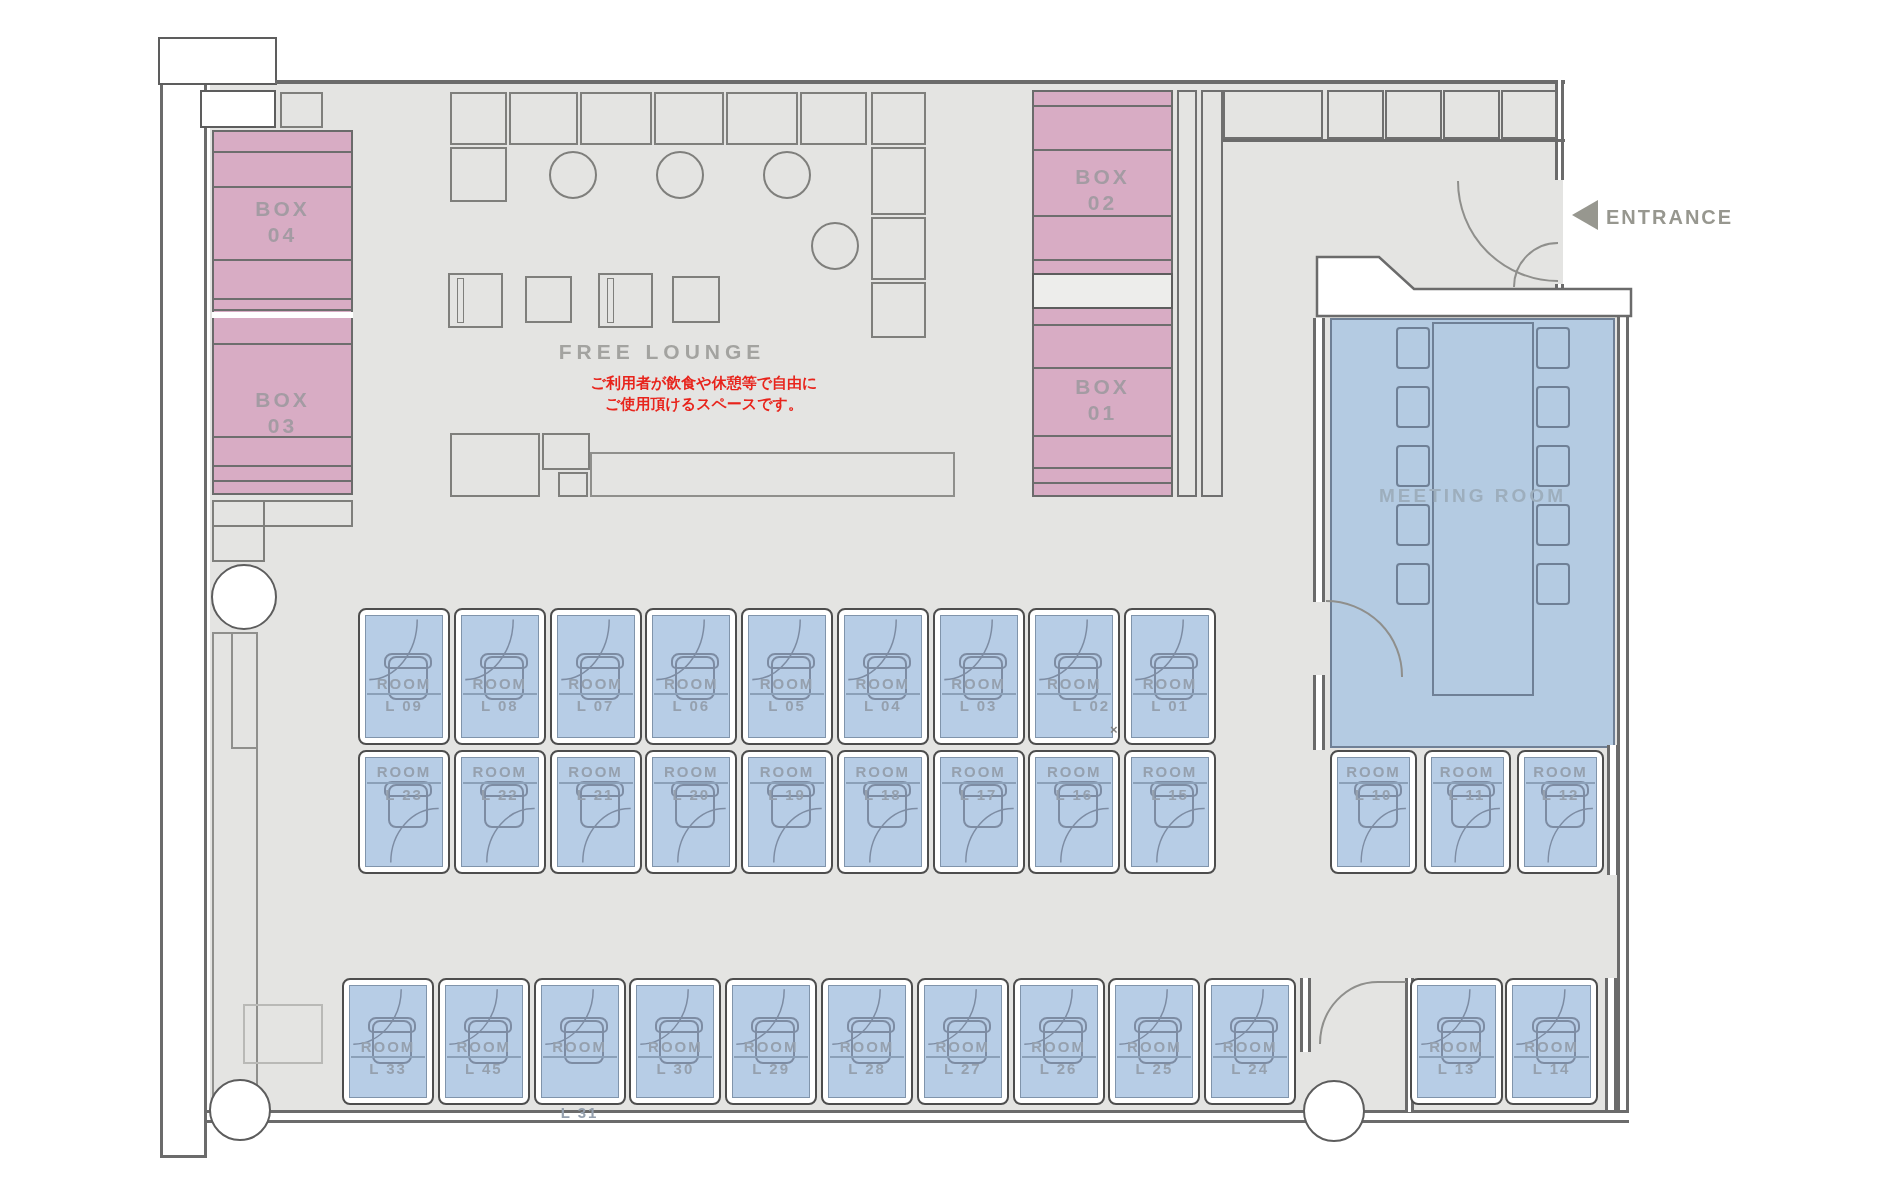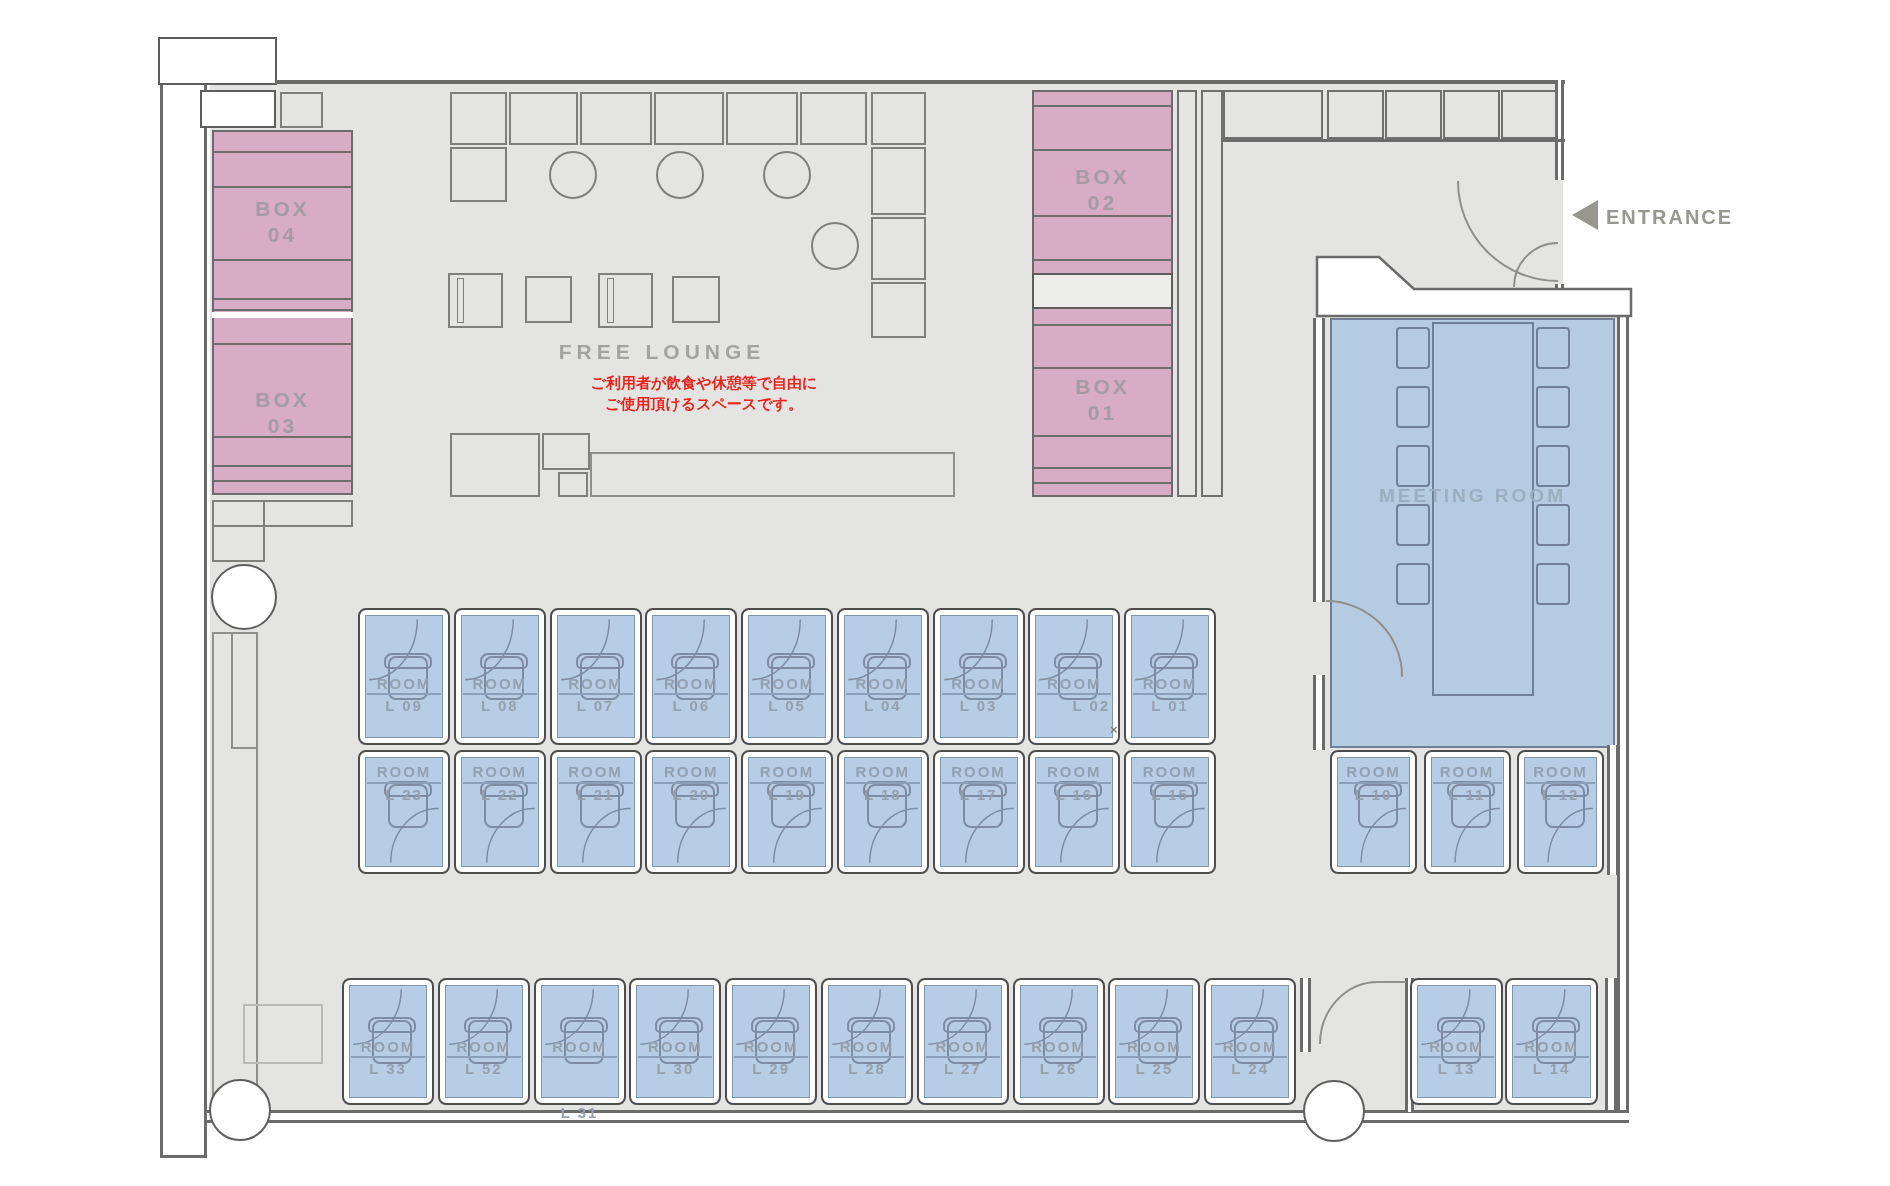--- a/index.html
+++ b/index.html
@@ -425,21 +425,21 @@
         <div class="rtext" style="top:80px;">L 33</div>
       </div>
       <div class="room" style="left: 437.8px; top: 978px; width: 92px; height: 127px;">
         <div class="room-inner"></div>
         <svg class="rarc" viewBox="0 0 92 137" preserveAspectRatio="none">
           <path d="M62 4 A59 68 0 0 1 4 72"></path>
         </svg>
         <div class="rchair" style="left:28px;top:40px;"></div>
         <div class="rline" style="top:76px;"></div>
         <div class="rtext" style="top:58px;">ROOM</div>
-        <div class="rtext" style="top:80px;">L 52</div>
+        <div class="rtext" style="top:80px;">L 45</div>
       </div>
       <div class="room" style="left: 533.6px; top: 978px; width: 92px; height: 127px;">
         <div class="room-inner"></div>
         <svg class="rarc" viewBox="0 0 92 137" preserveAspectRatio="none">
           <path d="M62 4 A59 68 0 0 1 4 72"></path>
         </svg>
         <div class="rchair" style="left:28px;top:40px;"></div>
         <div class="rline" style="top:76px;"></div>
         <div class="rtext" style="top:58px;">ROOM</div>
         <div class="rtext" style="top:80px;margin-top:44px;">L 31</div>

